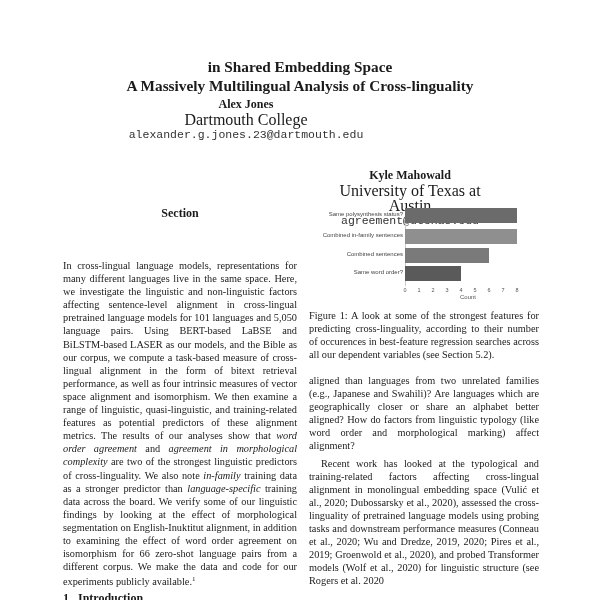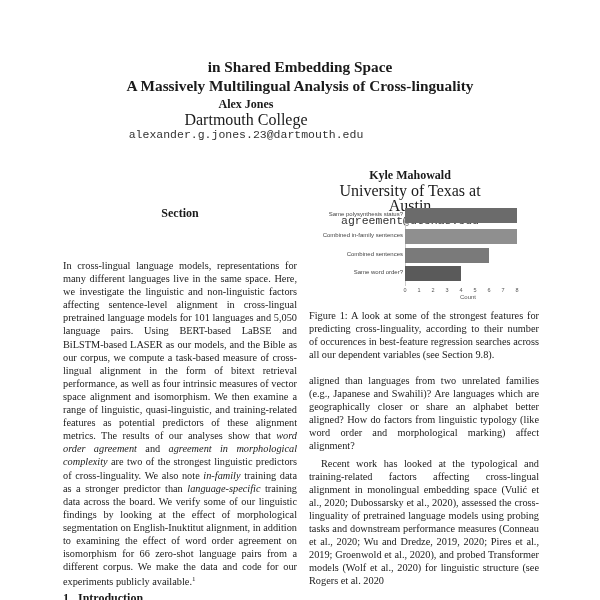--- a/index.html
+++ b/index.html
@@ -83,18 +83,18 @@
   <span class="tick" style="left:133px;">2</span>
   <span class="tick" style="left:147px;">3</span>
   <span class="tick" style="left:161px;">4</span>
   <span class="tick" style="left:175px;">5</span>
   <span class="tick" style="left:189px;">6</span>
   <span class="tick" style="left:203px;">7</span>
   <span class="tick" style="left:217px;">8</span>
   <span class="xlabel">Count</span>
 </div>
 
-<div class="abs col-right caption" style="top:309px;">Figure 1:  A look at some of the strongest features for predicting cross-linguality, according to their number of occurences in best-feature regression searches across all our dependent variables (see Section 9.8).</div>
+<div class="abs col-right caption" style="top:309px;">Figure 1:  A look at some of the strongest features for predicting cross-linguality, according to their number of occurences in best-feature regression searches across all our dependent variables (see Section 5.2).</div>
 
 <div class="abs col-right" style="top:374px;">
   <p class="para">aligned than languages from two unrelated families (e.g., Japanese and Swahili)? Are languages which are geographically closer or share an alphabet better aligned? How do factors from linguistic typology (like word order and morphological marking) affect alignment?</p>
   <p class="para ind" style="margin-top:4px;">Recent work has looked at the typological and training-related factors affecting cross-lingual alignment in monolingual embedding space (Vulić et al., 2020; Dubossarsky et al., 2020), assessed the cross-linguality of pretrained language models using probing tasks and downstream performance measures (Conneau et al., 2020; Wu and Dredze, 2019, 2020; Pires et al., 2019; Groenwold et al., 2020), and probed Transformer models (Wolf et al., 2020) for linguistic structure (see Rogers et al. 2020</p>
 </div>
 
 </body></html>

